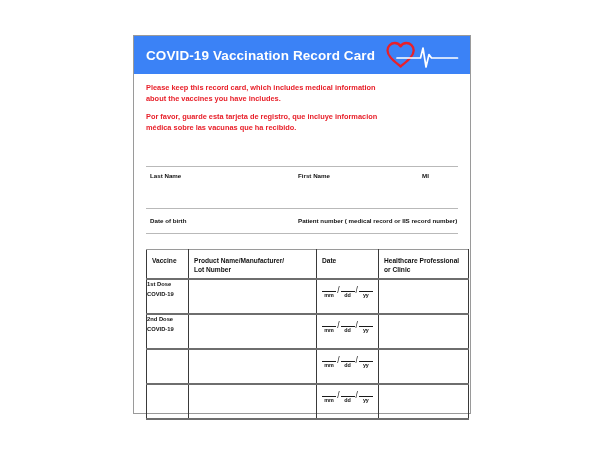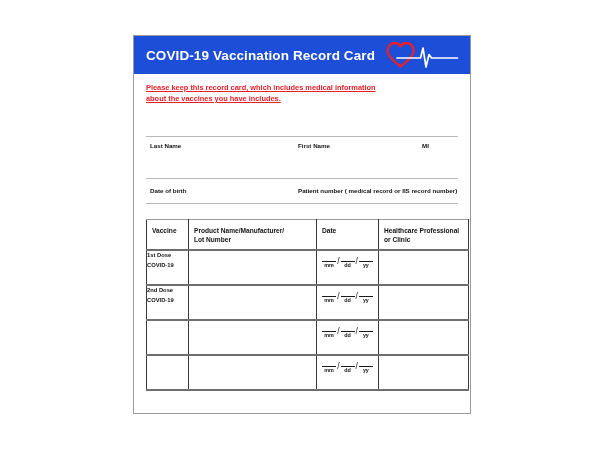--- a/index.html
+++ b/index.html
@@ -24,21 +24,21 @@
     height: 379px;
     background: #ffffff;
     border: 1px solid #9a9a9a;
     box-sizing: border-box;
   }
 
   
   #card-header {
     position: relative;
     height: 38px;
-    background: #1d4ed8;
+    background: #3b82f6;
     display: flex;
     align-items: center;
     box-sizing: border-box;
     padding: 0 10px 0 12px;
   }
   #card-title {
     color: #ffffff;
     font-size: 13.5px;
     font-weight: bold;
     letter-spacing: 0.1px;
@@ -57,21 +57,21 @@
   }
   .instr-block {
     color: #e8202a;
     font-size: 7.4px;
     line-height: 1.45;
     font-weight: bold;
   }
   .instr-block.second {
     margin-top: 8px;
   }
-  .instr-line { display: block; text-decoration: underline; }
+  .instr-line { display: block; }
 
   
   #identity {
     padding: 0 12px;
     margin-top: 26px;
   }
   .field-row {
     position: relative;
     border-top: 1px solid #b9b9b9;
     height: 30px;
@@ -195,20 +195,24 @@
       <path d="M14.6 26.5 C8.0 21.0 1.5 16.4 1.5 10.6 C1.5 6.0 5.0 3.0 8.8 3.0 C11.6 3.0 13.6 4.5 14.6 6.4 C15.6 4.5 17.6 3.0 20.4 3.0 C24.2 3.0 27.7 6.0 27.7 10.6 C27.7 16.4 21.2 21.0 14.6 26.5 Z" fill="none" stroke="#e8202a" stroke-width="2.3" stroke-linejoin="round"></path>
       <path d="M18.0 9.0 C12.6 4.2 7.0 1.4 7.0 -3.0" fill="none" stroke="none"></path>
       <path d="M11.0 18.0 L27.0 18.0 L31.0 18.0 L34.5 18.0 L37.0 8.0 L40.0 27.0 L43.0 14.5 L45.5 18.0 L71.5 18.0" fill="none" stroke="#ffffff" stroke-width="1.7" stroke-linejoin="round" stroke-linecap="round"></path>
     </svg>
   </div>
 
   <div id="instructions">
     <div class="instr-block">
       <span class="instr-line">Please keep this record card, which includes medical information</span>
       <span class="instr-line">about the vaccines you have includes.</span>
+    </div>
+    <div class="instr-block second">
+      <span class="instr-line">Por favor, guarde esta tarjeta de registro, que incluye informacion</span>
+      <span class="instr-line">médica sobre las vacunas que ha recibido.</span>
     </div>
   </div>
 
   <div id="identity">
     <div class="field-row">
       <span class="field-label fl-last">Last Name</span>
       <span class="field-label fl-first">First Name</span>
       <span class="field-label fl-mi">MI</span>
     </div>
     <div class="field-row dob">

